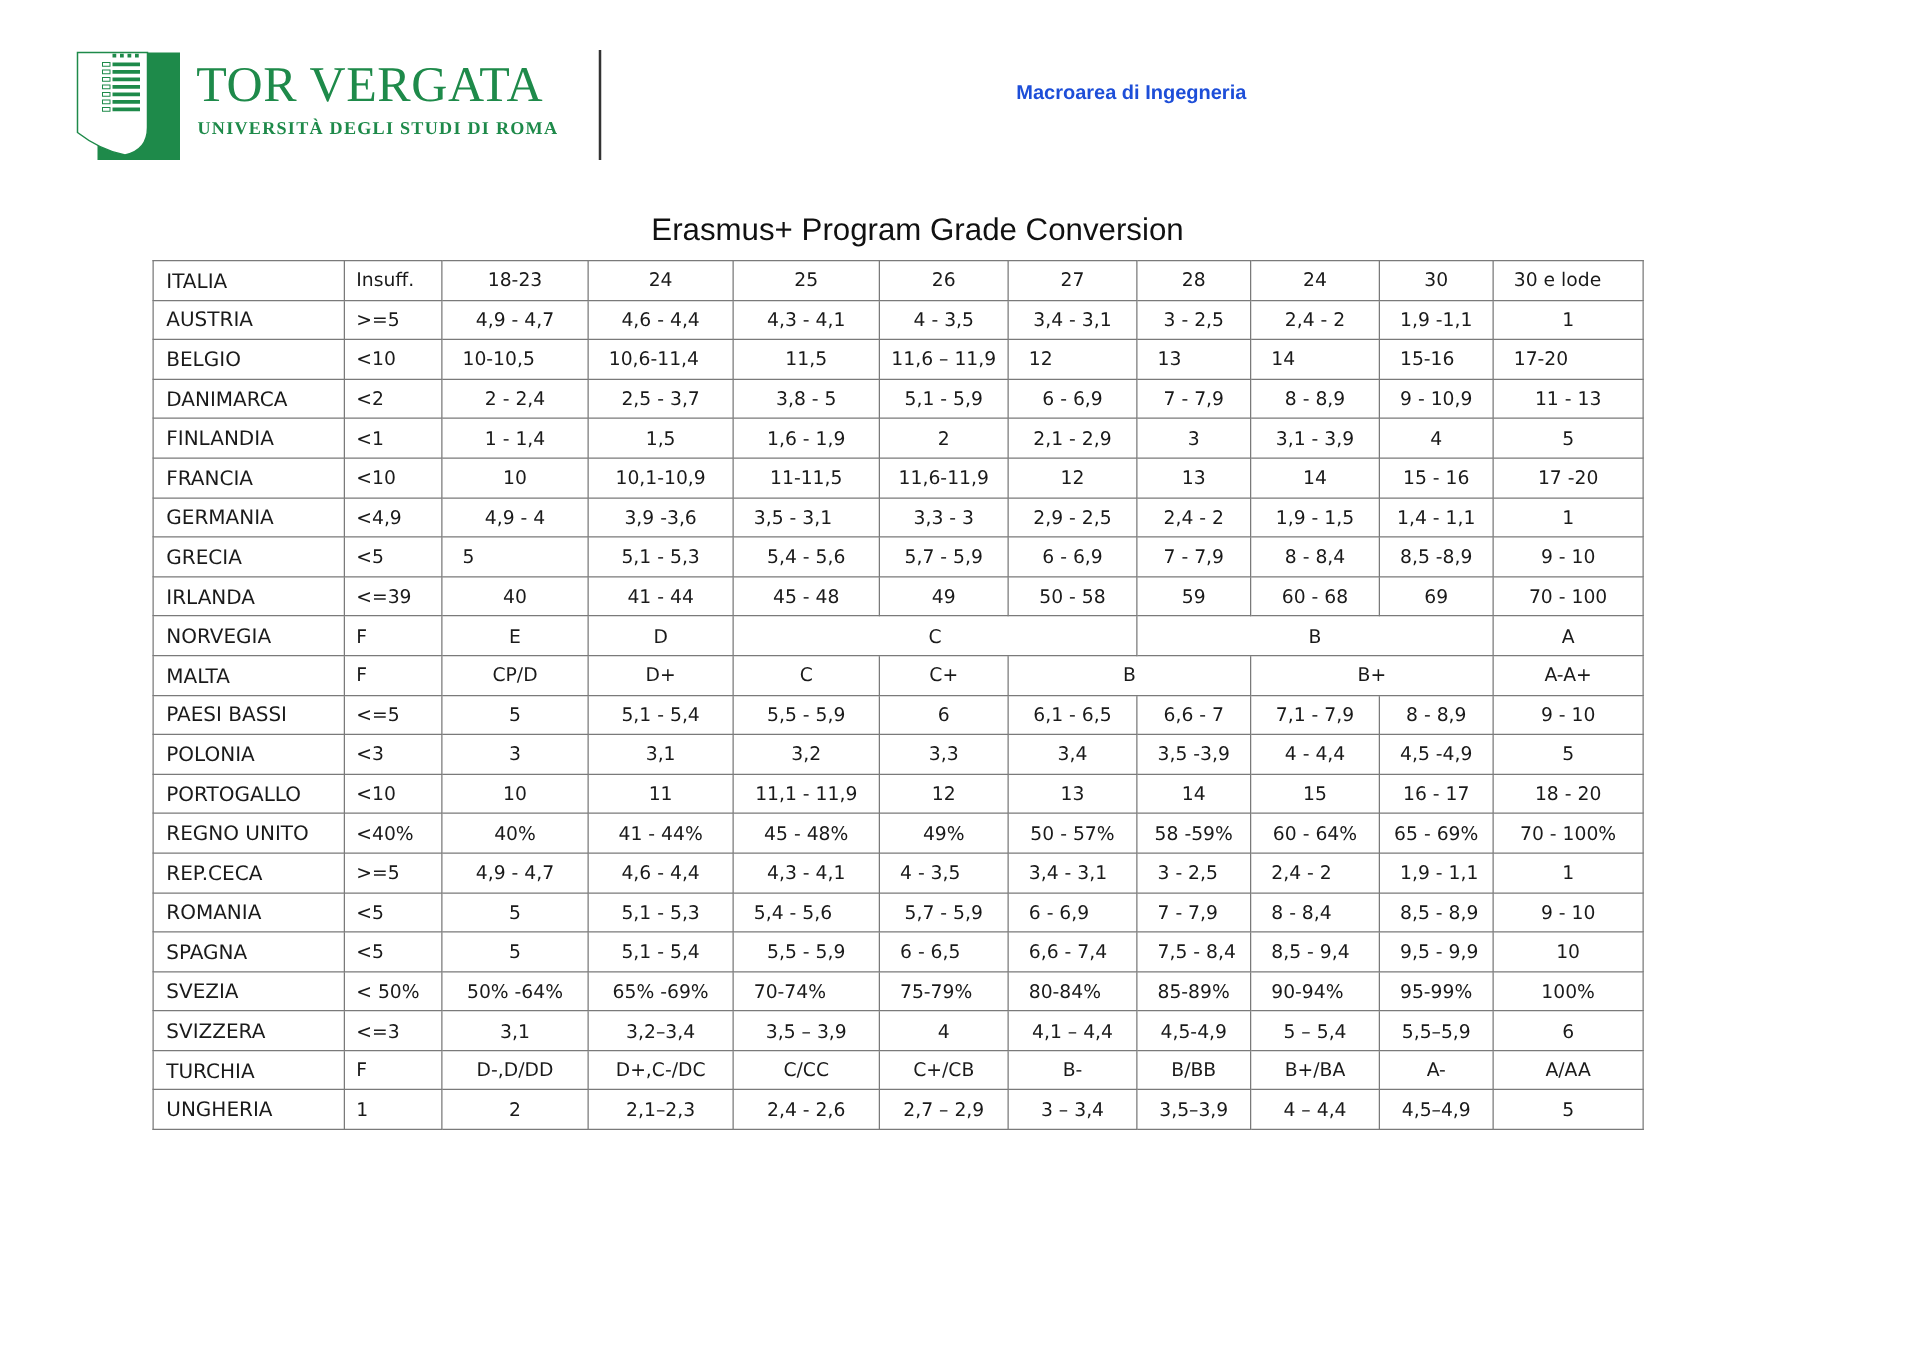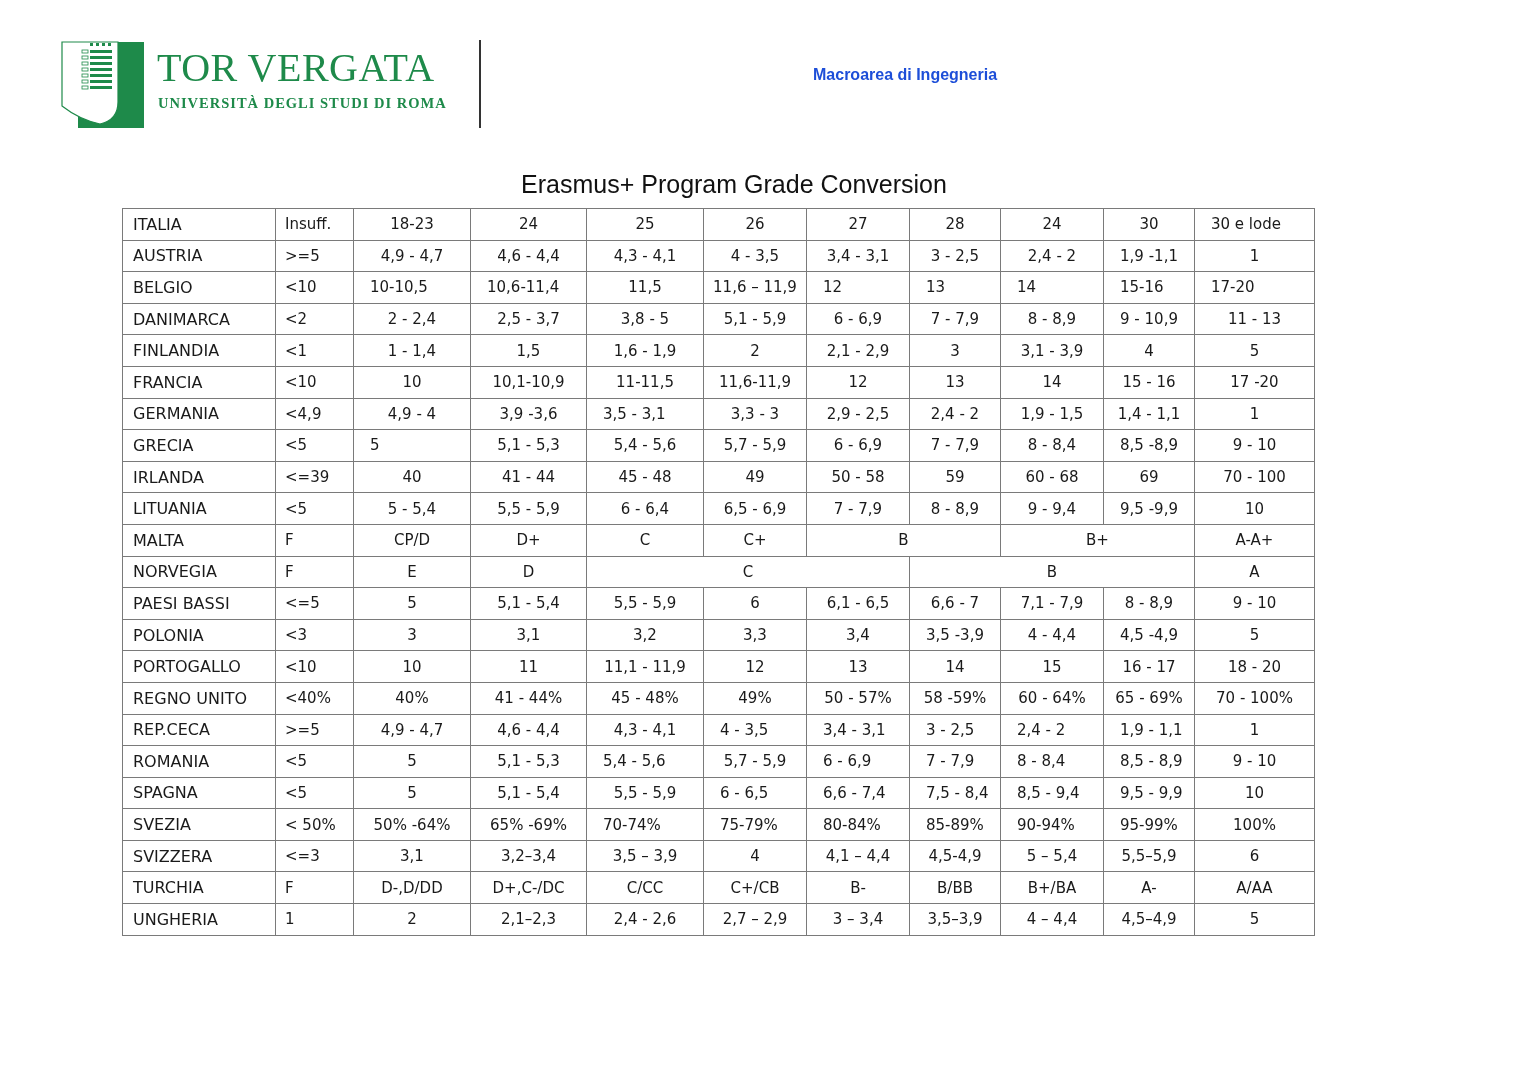--- a/index.html
+++ b/index.html
@@ -179,51 +179,38 @@
         <td>41 - 44</td>
         <td>45 - 48</td>
         <td>49</td>
         <td>50 - 58</td>
         <td>59</td>
         <td>60 - 68</td>
         <td>69</td>
         <td>70 - 100</td>
       </tr>
       <tr>
-        <td class="country">LITUANIA</td>
-        <td class="insuff">&lt;5</td>
-        <td>5 - 5,4</td>
-        <td>5,5 - 5,9</td>
-        <td>6 - 6,4</td>
-        <td>6,5 - 6,9</td>
-        <td>7 - 7,9</td>
-        <td>8 - 8,9</td>
-        <td>9 - 9,4</td>
-        <td>9,5 -9,9</td>
-        <td>10</td>
+        <td class="country">NORVEGIA</td>
+        <td class="insuff">F</td>
+        <td>E</td>
+        <td>D</td>
+        <td colspan="3">C</td>
+        <td colspan="3">B</td>
+        <td>A</td>
       </tr>
       <tr>
         <td class="country">MALTA</td>
         <td class="insuff">F</td>
         <td>CP/D</td>
         <td>D+</td>
         <td>C</td>
         <td>C+</td>
         <td colspan="2">B</td>
         <td colspan="2">B+</td>
         <td>A-A+</td>
-      </tr>
-      <tr>
-        <td class="country">NORVEGIA</td>
-        <td class="insuff">F</td>
-        <td>E</td>
-        <td>D</td>
-        <td colspan="3">C</td>
-        <td colspan="3">B</td>
-        <td>A</td>
       </tr>
       <tr>
         <td class="country">PAESI BASSI</td>
         <td class="insuff">&lt;=5</td>
         <td>5</td>
         <td>5,1 - 5,4</td>
         <td>5,5 - 5,9</td>
         <td>6</td>
         <td>6,1 - 6,5</td>
         <td>6,6 - 7</td>

